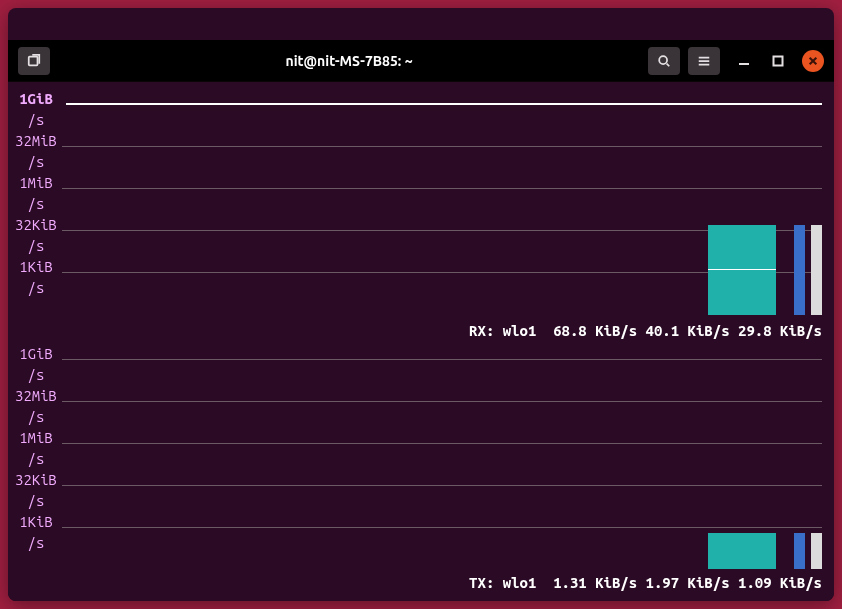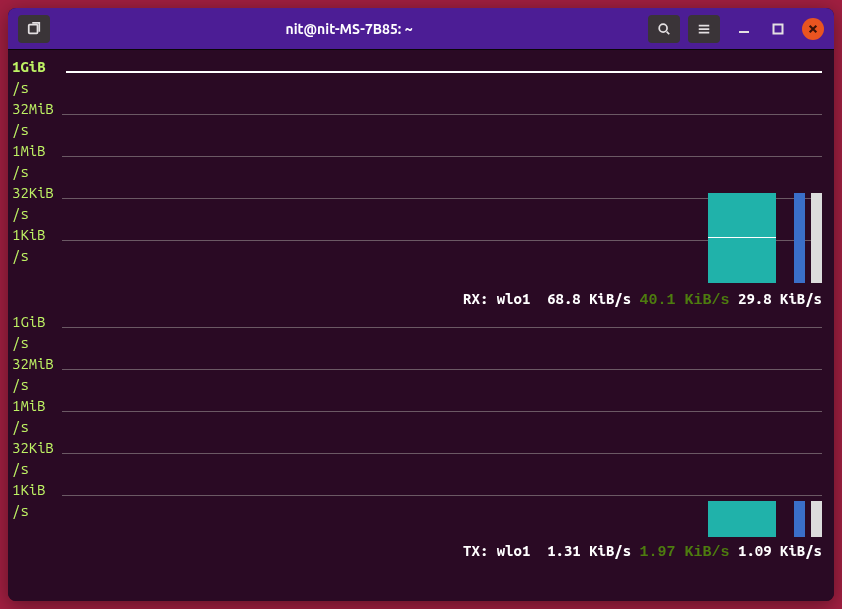--- a/index.html
+++ b/index.html
@@ -16,26 +16,27 @@
     height: 100%;
     background: #2a0a24;
     border-radius: 8px;
     overflow: hidden;
     display: flex;
     flex-direction: column;
     box-shadow: 0 4px 20px rgba(0,0,0,0.4);
   }
   .titlebar {
     height: 42px;
-    background: #4c1d95;
+    background: #000000;
     display: flex;
     align-items: center;
     padding: 0 10px;
     gap: 8px;
     border-bottom: 1px solid #0a0608;
+    margin-top: 32px;
   }
   .tb-btn {
     width: 32px;
     height: 28px;
     background: #3a3438;
     border-radius: 4px;
     display: flex;
     align-items: center;
     justify-content: center;
     color: #e4e0e2;
@@ -93,22 +94,22 @@
     margin-left: 4px;
     margin-right: 8px;
   }
   .grid-row {
     display: flex;
     align-items: flex-end;
     height: 21px;
   }
   .y-label {
     width: 50px;
-    text-align: left;
-    color: #bef264;
+    text-align: center;
+    color: #f0abfc;
     padding-right: 2px;
     white-space: pre;
   }
   .grid-line {
     flex: 1;
     border-bottom: 1px solid #6b5964;
     margin-bottom: 4px;
     margin-right: 8px;
   }
   .sub-row { height: 21px; display: flex; }
@@ -129,21 +130,21 @@
   .stats {
     color: #fff;
     font-weight: bold;
     text-align: right;
     padding-right: 8px;
     white-space: pre;
     font-size: 15px;
     height: 24px;
     line-height: 24px;
   }
-  .stats .avg { color: #4d7c0f; font-family: Liberation Mono, monospace; }
+  .stats .avg { color: #ffffff; }
   .teal-line {
     position: absolute;
     height: 1px;
     background: #20b2aa;
   }
 </style>
 </head>
 <body>
 
 <div class="window">

